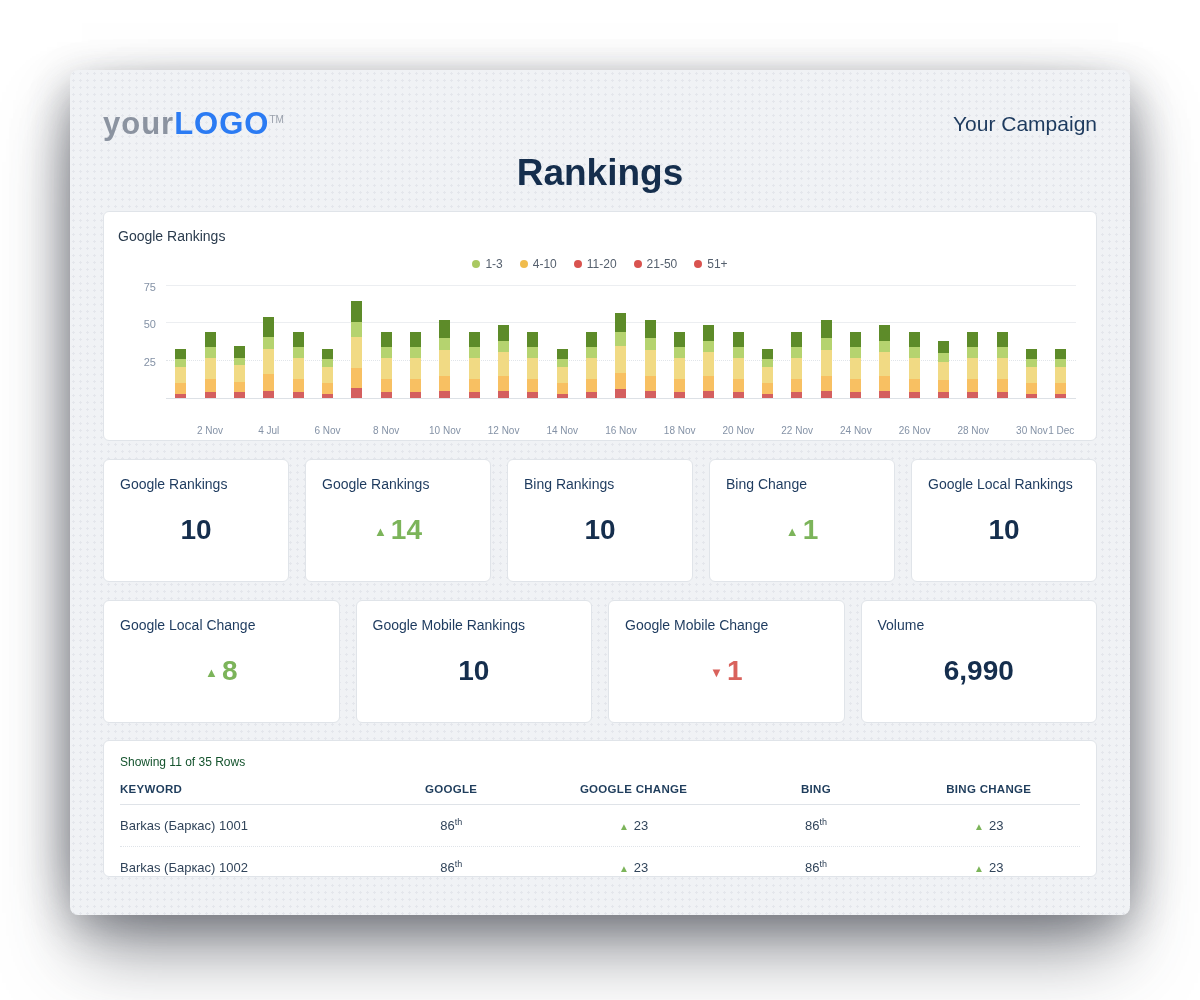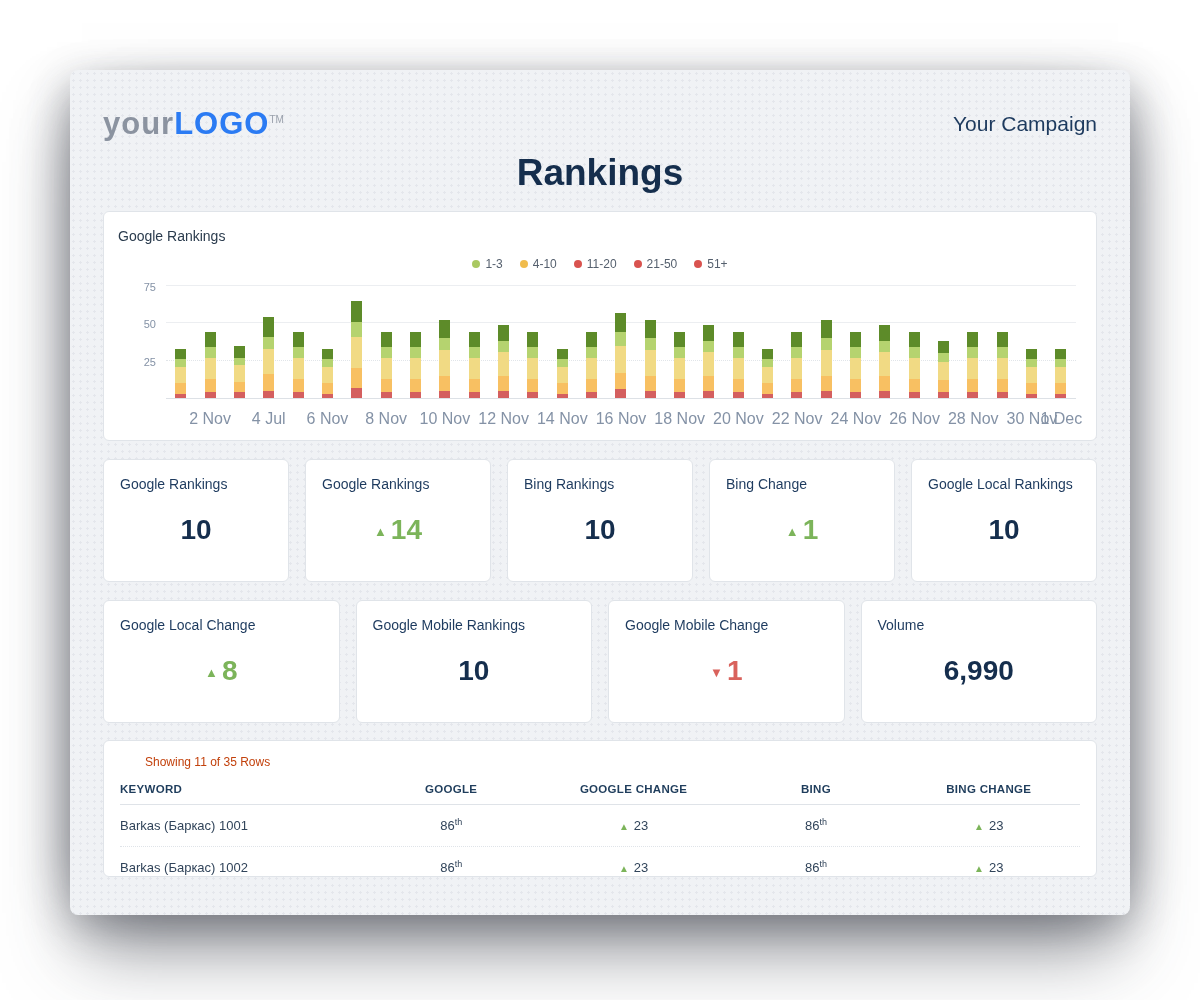--- a/index.html
+++ b/index.html
@@ -36,34 +36,34 @@
   .plot-wrap{position:relative;margin-top:6px;height:150px;}
   .yaxis{position:absolute;left:6px;top:0;bottom:28px;width:32px;}
   .ytick{position:absolute;right:0;transform:translateY(50%);font-size:11px;color:var(--axis-gray);}
   .plot{position:absolute;left:48px;right:6px;top:0;bottom:28px;border-bottom:1px solid #dde1e6;}
   .gridline{position:absolute;left:0;right:0;height:0;border-top:1px solid #eceef1;}
   .gridline.dotted{border-top:1px dotted #e1e5e9;}
   .bars{position:absolute;left:0;right:0;top:0;bottom:0;display:flex;justify-content:space-around;align-items:flex-end;}
   .bar{width:11px;display:flex;flex-direction:column-reverse;}
   .seg{width:100%;}
   .xlabels{position:absolute;left:48px;right:6px;bottom:0;height:26px;}
-  .xlabel{position:absolute;top:9px;transform:translateX(-50%);font-size:16px;color:var(--axis-gray);white-space:nowrap;}
+  .xlabel{position:absolute;top:24px;transform:translateX(-50%);font-size:10px;color:var(--axis-gray);white-space:nowrap;}
 
   .kpi-row{display:flex;gap:16px;margin-top:18px;}
   .kpi-card{flex:1;height:123px;padding:16px 16px;}
   .kpi-title{font-size:14px;color:var(--title-navy);}
   .kpi-value{text-align:center;font-size:28px;font-weight:bold;color:var(--navy);margin-top:22px;}
   .kpi-value .tri{font-size:13px;vertical-align:3px;margin-right:4px;}
   .kpi-value.up{color:var(--positive);}
   .kpi-value.up .tri{color:var(--positive);}
   .kpi-value.down{color:var(--negative);}
   .kpi-value.down .tri{color:var(--negative);}
 
   .table-card{margin-top:17px;height:137px;padding:14px 16px 0 16px;overflow:hidden;}
-  .showing{font-size:12px;color:#c2410c;margin-left:25px;}
+  .showing{font-size:12px;color:#14532d;}
   .tgrid{display:grid;grid-template-columns:26% 17% 21% 17% 19%;align-items:center;}
   .thead{margin-top:14px;padding-bottom:9px;border-bottom:1px solid #dfe3e8;}
   .th{font-size:11.5px;font-weight:bold;color:#1f3d5c;letter-spacing:.3px;text-align:center;}
   .th:first-child{text-align:left;}
   .trow{height:42px;border-bottom:1px dotted #dfe3e8;font-size:13px;color:#31445a;}
   .td{text-align:center;}
   .td:first-child{text-align:left;}
   .ord sup{font-size:9px;}
   .chg .tri{font-size:10px;margin-right:5px;}
   .chg.up .tri{color:var(--positive);}

